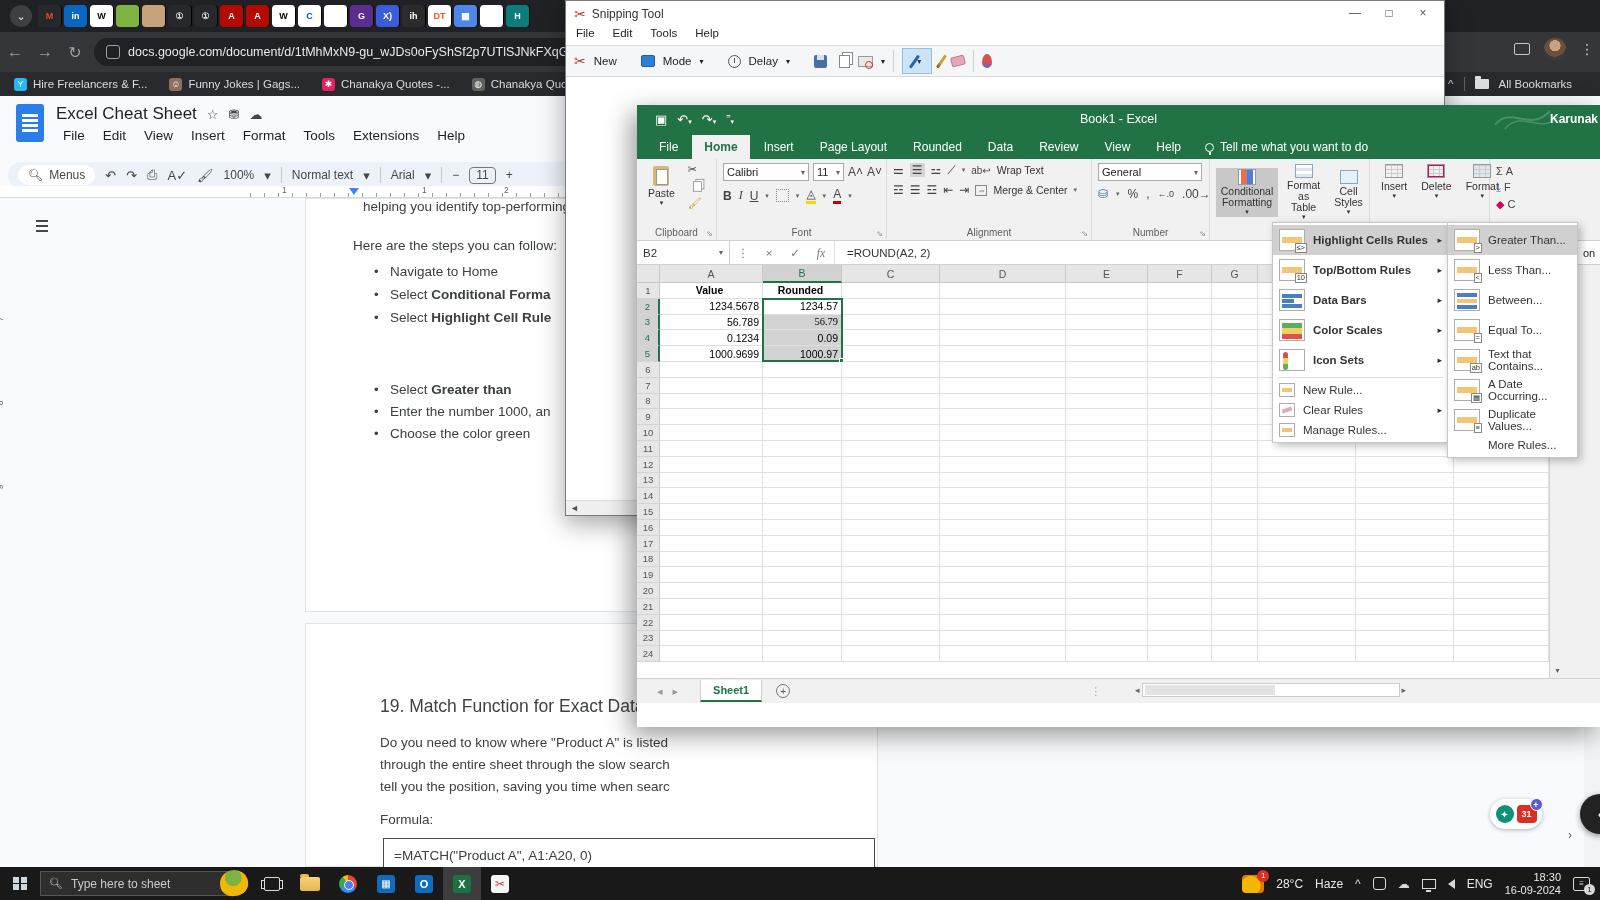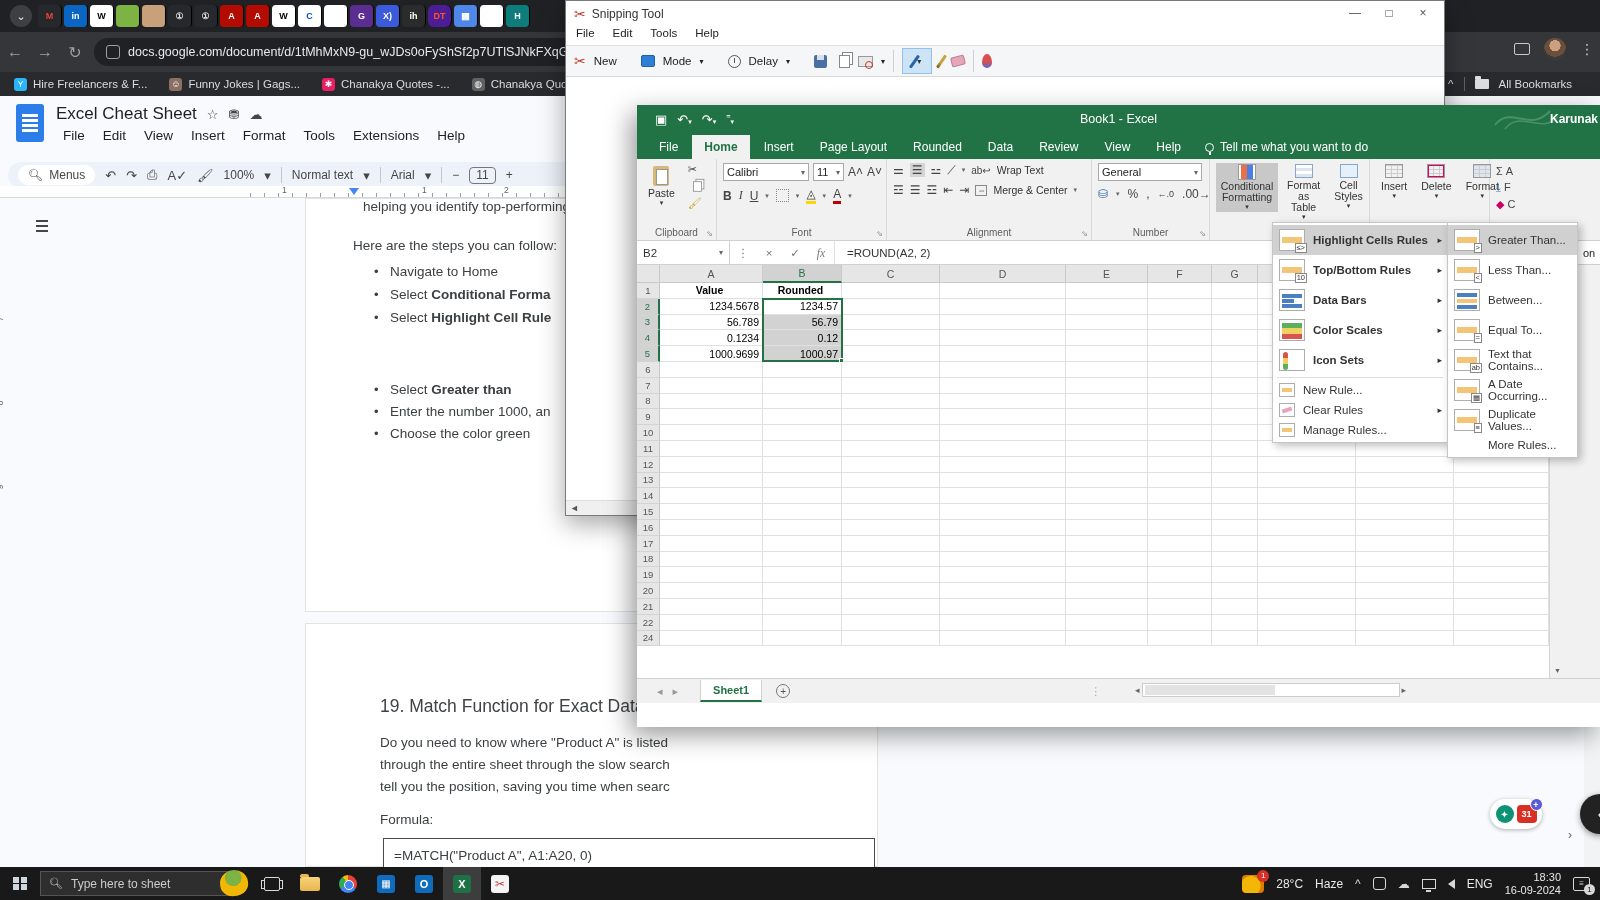--- a/index.html
+++ b/index.html
@@ -219,21 +219,21 @@
         <div class="mini-tab" style="background: rgb(38, 40, 43); color: rgb(221, 221, 221);">①</div>
         <div class="mini-tab" style="background: rgb(38, 40, 43); color: rgb(221, 221, 221);">①</div>
         <div class="mini-tab" style="background: rgb(179, 11, 0); color: rgb(255, 255, 255);">A</div>
         <div class="mini-tab" style="background: rgb(179, 11, 0); color: rgb(255, 255, 255);">A</div>
         <div class="mini-tab" style="background: rgb(255, 255, 255); color: rgb(0, 0, 0);">W</div>
         <div class="mini-tab" style="background: rgb(255, 255, 255); color: rgb(0, 86, 210);">C</div>
         <div class="mini-tab" style="background: rgb(255, 255, 255); color: rgb(12, 157, 88);"></div>
         <div class="mini-tab" style="background: rgb(91, 45, 144); color: rgb(255, 255, 255);">G</div>
         <div class="mini-tab" style="background: rgb(59, 91, 219); color: rgb(255, 255, 255);">X)</div>
         <div class="mini-tab" style="background: rgb(43, 43, 43); color: rgb(255, 255, 255);">ih</div>
-        <div class="mini-tab" style="background: #4c1d95; color: rgb(255, 87, 34); border-radius: 6px;">DT</div>
+        <div class="mini-tab" style="background: #ffffff; color: rgb(255, 87, 34);">DT</div>
         <div class="mini-tab" style="background: rgb(79, 135, 232); color: rgb(255, 255, 255);">▦</div>
         <div class="mini-tab" style="background: rgb(255, 255, 255); color: rgb(26, 115, 232);"></div>
         <div class="mini-tab" style="background: rgb(14, 124, 123); color: rgb(255, 255, 255);">H</div>
       </div>
   </div>
   <div class="abs chrome-url">
     <span class="nav-ic">←</span>
     <span class="nav-ic">→</span>
     <span class="nav-ic">↻</span>
     <div class="url-pill">
@@ -617,21 +617,21 @@
             <span style="font-size:7px;color:#666;">▾</span>
           <span class="rb-ic">%</span>
           <span class="rb-ic">,</span>
           <span class="rb-ic" style="font-size:9px;">←.0</span>
           <span class="rb-ic" style="font-size:12px;">.00→</span>
         </div>
         <span class="rb-label">Number</span>
         <span class="rb-launch">⇘</span>
       </div>
       <div class="rb-group" style="width:160px;">
-        <div class="rb-row" style="align-items:flex-start;">
+        <div class="rb-row" style="align-items:center;">
           <div class="bigbtn pressed" style="width:62px;text-align:center;">
             <span class="cf-ic"></span>
             <span style="line-height:11px;">Conditional Formatting</span>
               <span style="font-size:7px;">▾</span>
           </div>
           <div class="bigbtn" style="width:52px;text-align:center;">
             <span class="tbl-ic"></span>
             <span style="line-height:11px;">Format as Table</span>
               <span style="font-size:7px;">▾</span>
           </div>
@@ -718,34 +718,34 @@
             <div class="cell" style="width: 82px; flex: 0 0 82px;"></div>
             <div class="cell" style="width: 64px; flex: 0 0 64px;"></div>
             <div class="cell" style="width: 46px; flex: 0 0 46px;"></div>
             <div class="cell" style="width: 98px; flex: 0 0 98px;"></div>
             <div class="cell" style="width: 98px; flex: 0 0 98px;"></div>
             <div class="cell" style="width: 95px; flex: 0 0 95px;"></div>
           </div>
           <div class="g-row">
             <div class="row-h sel">3</div>
             <div class="cell" style="width: 103px; flex: 0 0 103px;">56.789</div>
-            <div class="cell gray" style="width: 79px; flex: 0 0 79px;">56.79</div>
+            <div class="cell gray" style="width: 79px; flex: 0 0 79px; font-family: Liberation Serif, serif;">56.79</div>
             <div class="cell" style="width: 98px; flex: 0 0 98px;"></div>
             <div class="cell" style="width: 126px; flex: 0 0 126px;"></div>
             <div class="cell" style="width: 82px; flex: 0 0 82px;"></div>
             <div class="cell" style="width: 64px; flex: 0 0 64px;"></div>
             <div class="cell" style="width: 46px; flex: 0 0 46px;"></div>
             <div class="cell" style="width: 98px; flex: 0 0 98px;"></div>
             <div class="cell" style="width: 98px; flex: 0 0 98px;"></div>
             <div class="cell" style="width: 95px; flex: 0 0 95px;"></div>
           </div>
           <div class="g-row">
             <div class="row-h sel">4</div>
             <div class="cell" style="width: 103px; flex: 0 0 103px;">0.1234</div>
-            <div class="cell gray" style="width: 79px; flex: 0 0 79px;">0.12</div>
+            <div class="cell gray" style="width: 79px; flex: 0 0 79px;">0.09</div>
             <div class="cell" style="width: 98px; flex: 0 0 98px;"></div>
             <div class="cell" style="width: 126px; flex: 0 0 126px;"></div>
             <div class="cell" style="width: 82px; flex: 0 0 82px;"></div>
             <div class="cell" style="width: 64px; flex: 0 0 64px;"></div>
             <div class="cell" style="width: 46px; flex: 0 0 46px;"></div>
             <div class="cell" style="width: 98px; flex: 0 0 98px;"></div>
             <div class="cell" style="width: 98px; flex: 0 0 98px;"></div>
             <div class="cell" style="width: 95px; flex: 0 0 95px;"></div>
           </div>
           <div class="g-row">
@@ -964,20 +964,33 @@
             <div class="cell" style="width: 126px; flex: 0 0 126px;"></div>
             <div class="cell" style="width: 82px; flex: 0 0 82px;"></div>
             <div class="cell" style="width: 64px; flex: 0 0 64px;"></div>
             <div class="cell" style="width: 46px; flex: 0 0 46px;"></div>
             <div class="cell" style="width: 98px; flex: 0 0 98px;"></div>
             <div class="cell" style="width: 98px; flex: 0 0 98px;"></div>
             <div class="cell" style="width: 95px; flex: 0 0 95px;"></div>
           </div>
           <div class="g-row">
             <div class="row-h">22</div>
+            <div class="cell" style="width: 103px; flex: 0 0 103px;"></div>
+            <div class="cell" style="width: 79px; flex: 0 0 79px;"></div>
+            <div class="cell" style="width: 98px; flex: 0 0 98px;"></div>
+            <div class="cell" style="width: 126px; flex: 0 0 126px;"></div>
+            <div class="cell" style="width: 82px; flex: 0 0 82px;"></div>
+            <div class="cell" style="width: 64px; flex: 0 0 64px;"></div>
+            <div class="cell" style="width: 46px; flex: 0 0 46px;"></div>
+            <div class="cell" style="width: 98px; flex: 0 0 98px;"></div>
+            <div class="cell" style="width: 98px; flex: 0 0 98px;"></div>
+            <div class="cell" style="width: 95px; flex: 0 0 95px;"></div>
+          </div>
+          <div class="g-row">
+            <div class="row-h">23</div>
             <div class="cell" style="width: 103px; flex: 0 0 103px;"></div>
             <div class="cell" style="width: 79px; flex: 0 0 79px;"></div>
             <div class="cell" style="width: 98px; flex: 0 0 98px;"></div>
             <div class="cell" style="width: 126px; flex: 0 0 126px;"></div>
             <div class="cell" style="width: 82px; flex: 0 0 82px;"></div>
             <div class="cell" style="width: 64px; flex: 0 0 64px;"></div>
             <div class="cell" style="width: 46px; flex: 0 0 46px;"></div>
             <div class="cell" style="width: 98px; flex: 0 0 98px;"></div>
             <div class="cell" style="width: 98px; flex: 0 0 98px;"></div>
             <div class="cell" style="width: 95px; flex: 0 0 95px;"></div>

